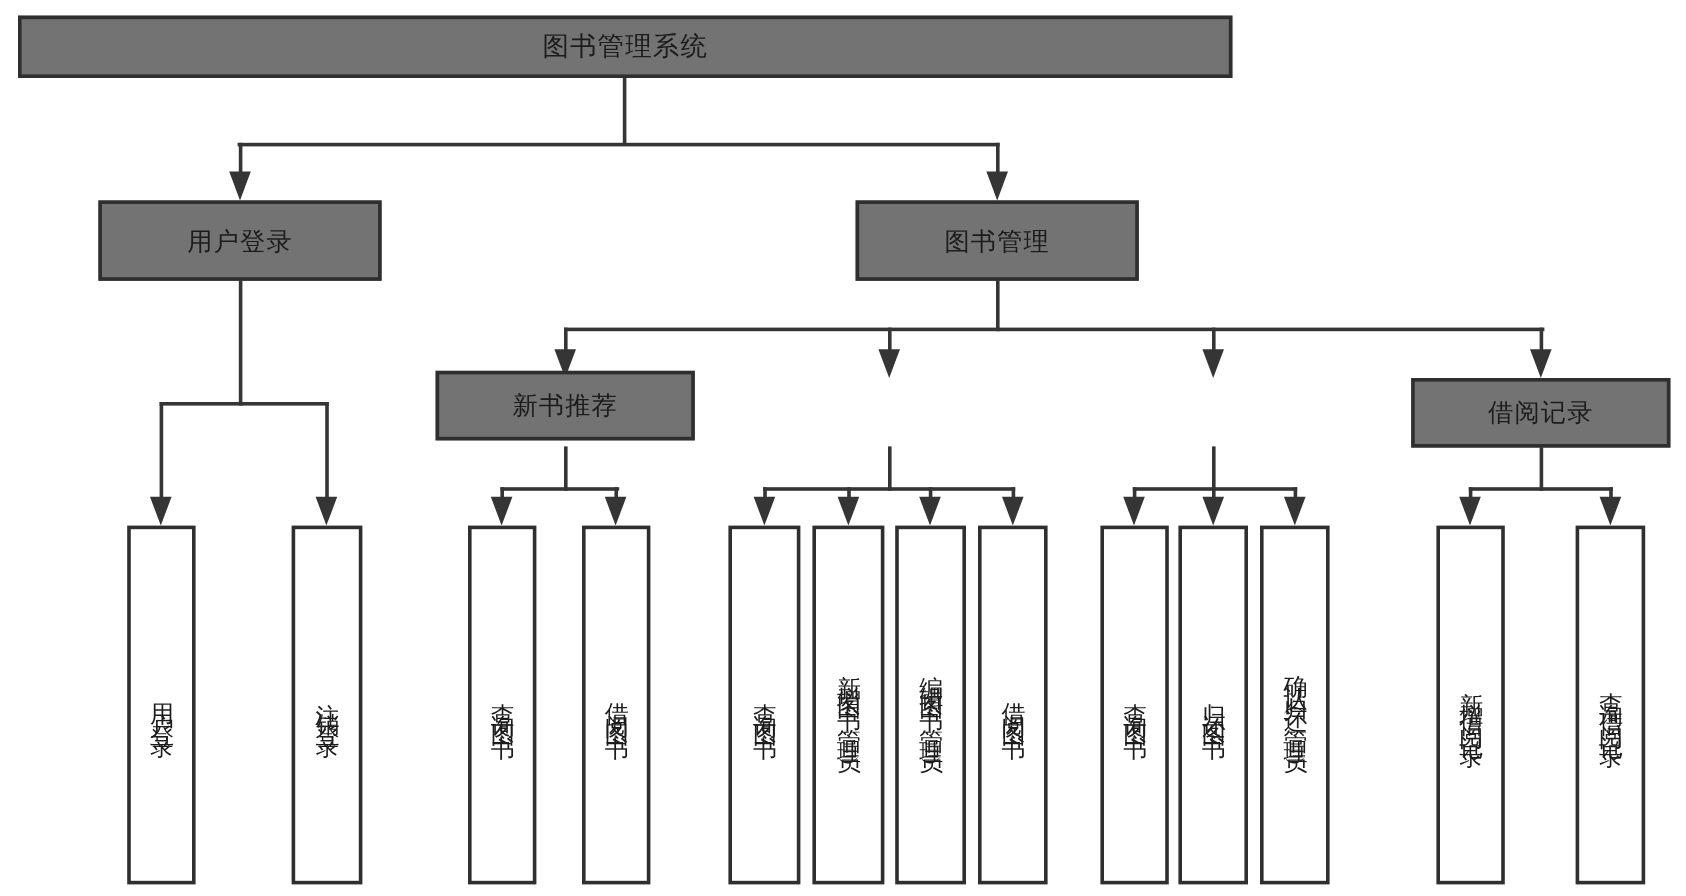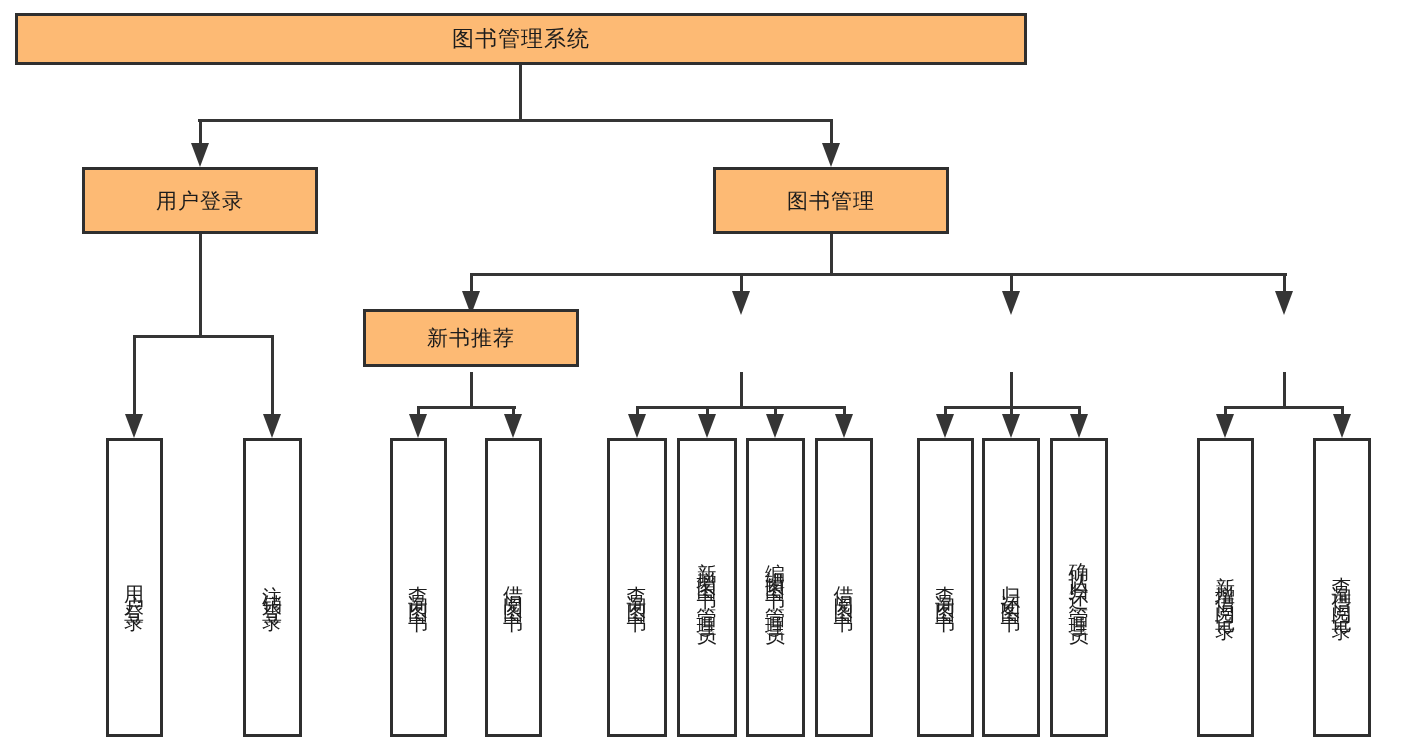--- a/index.html
+++ b/index.html
@@ -1,21 +1,21 @@
 <!DOCTYPE html>
 <html><head>
 <meta charset="utf-8">
 <style>
   html,body{margin:0;padding:0;background:#ffffff;}
   body{width:1405px;height:747px;overflow:hidden;
        font-family:"Liberation Sans","DejaVu Sans",sans-serif;}
   #stage{position:relative;width:1405px;height:747px;background:#ffffff;}
 
   
-  .hbox{position:absolute;box-sizing:border-box;border:3px solid #2f2f2f;background:#fdba74;
+  .hbox{position:absolute;box-sizing:border-box;border:3px solid #2f2f2f;background:#737373;
         display:flex;align-items:center;justify-content:center;
         font-size:21px;color:#1c1c1c;letter-spacing:1px;z-index:2;}
   .hbox.root{font-size:22px;}
 
   
   .leaf{position:absolute;top:438px;height:299px;box-sizing:border-box;
         border:3px solid #2f2f2f;background:#ffffff;
         display:flex;align-items:center;justify-content:center;z-index:2;}
   .leaf span{writing-mode:vertical-rl;text-orientation:mixed;
         font-size:20px;color:#1c1c1c;letter-spacing:9px;line-height:1;}
@@ -59,20 +59,21 @@
   <div class="line" style="left:470px;top:273px;width:3px;height:20px;"></div>
   <div class="arrow" style="left:462px;top:291px;"></div>
   <div class="line" style="left:740px;top:273px;width:3px;height:20px;"></div>
   <div class="arrow" style="left:732px;top:291px;"></div>
   <div class="line" style="left:1010px;top:273px;width:3px;height:20px;"></div>
   <div class="arrow" style="left:1002px;top:291px;"></div>
   <div class="line" style="left:1283px;top:273px;width:3px;height:20px;"></div>
   <div class="arrow" style="left:1275px;top:291px;"></div>
 
   <div class="hbox" style="left:363px;top:309px;width:216px;height:58px;">新书推荐</div>
+  <div class="hbox" style="left:1176px;top:315px;width:216px;height:58px;">借阅记录</div>
 
   <div class="line" style="left:470px;top:372px;width:3px;height:37px;"></div>
   <div class="line" style="left:417px;top:406px;width:99px;height:3px;"></div>
   <div class="line" style="left:417px;top:406px;width:3px;height:11px;"></div>
   <div class="arrow" style="left:409px;top:414px;"></div>
   <div class="line" style="left:512px;top:406px;width:3px;height:11px;"></div>
   <div class="arrow" style="left:504px;top:414px;"></div>
 
   <div class="line" style="left:740px;top:372px;width:3px;height:37px;"></div>
   <div class="line" style="left:636px;top:406px;width:210px;height:3px;"></div>

